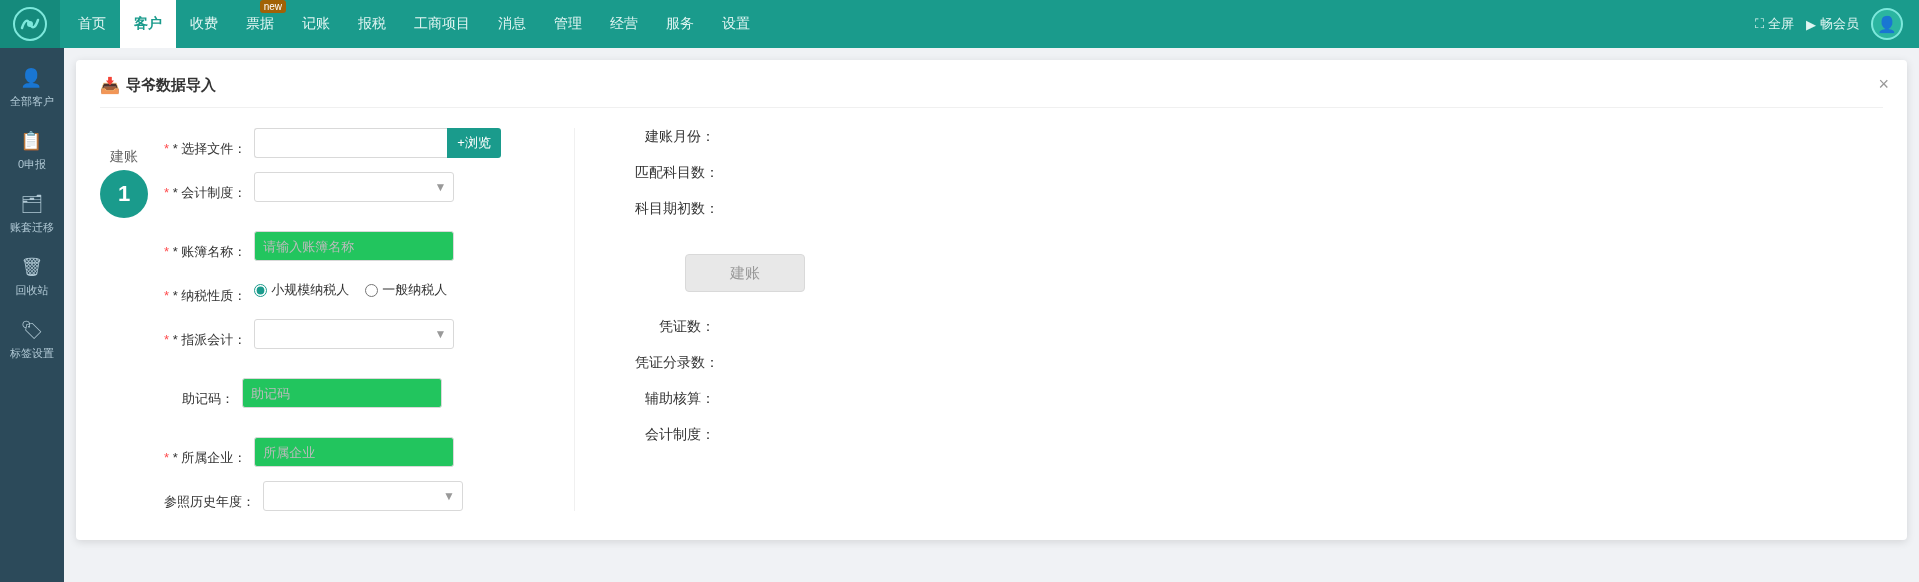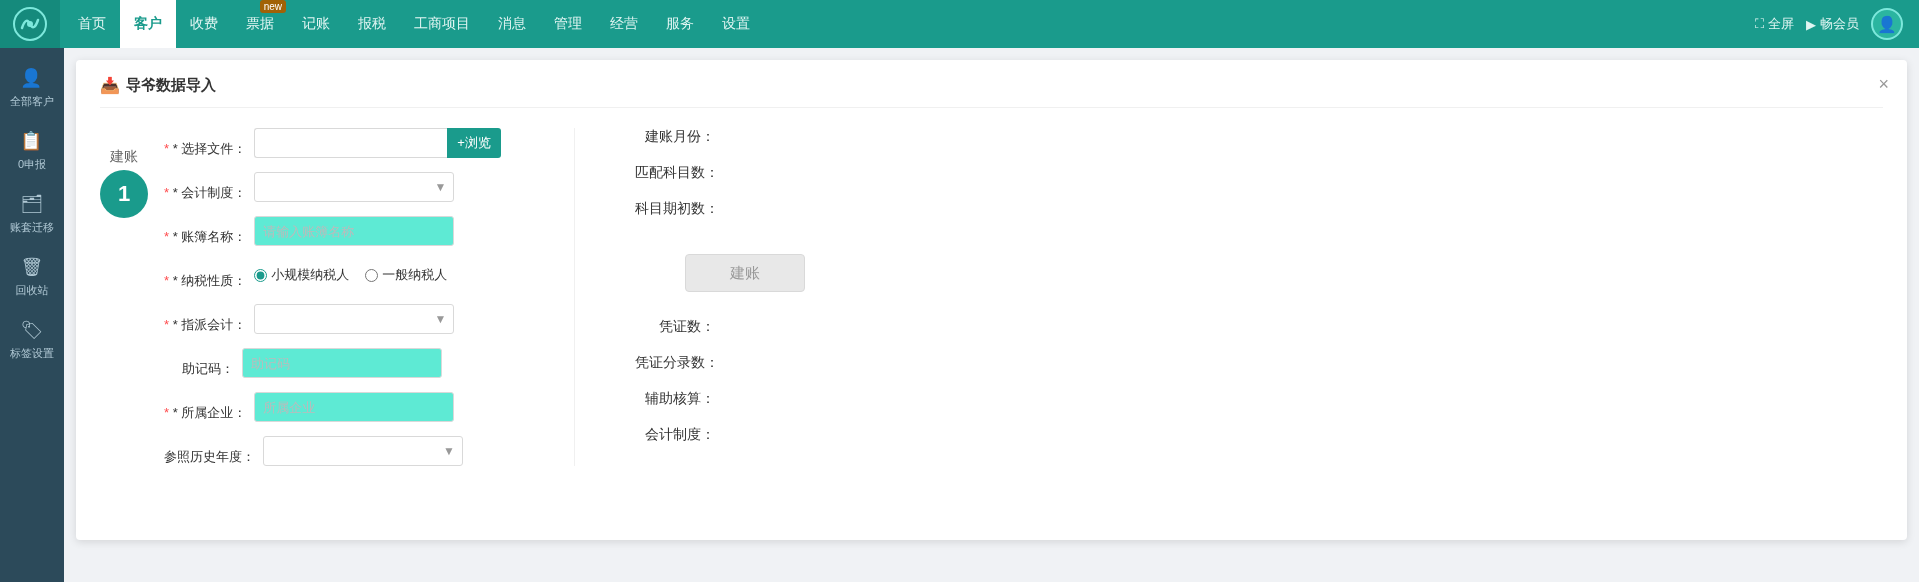--- a/index.html
+++ b/index.html
@@ -205,21 +205,22 @@
     }
 
     .form-input {
       border: 1px solid #d9d9d9;
       border-radius: 3px;
       height: 30px;
       padding: 0 8px;
       font-size: 13px;
       color: #333;
       outline: none;
-      background: #5eead4;
+      background: #22c55e;
+      margin-top: 15px;
     }
     .form-input::placeholder { color: #bbb; }
 
     .file-input-wrapper {
       display: flex;
       gap: 0;
     }
     .file-input {
       flex: 1;
       border: 1px solid #d9d9d9;

